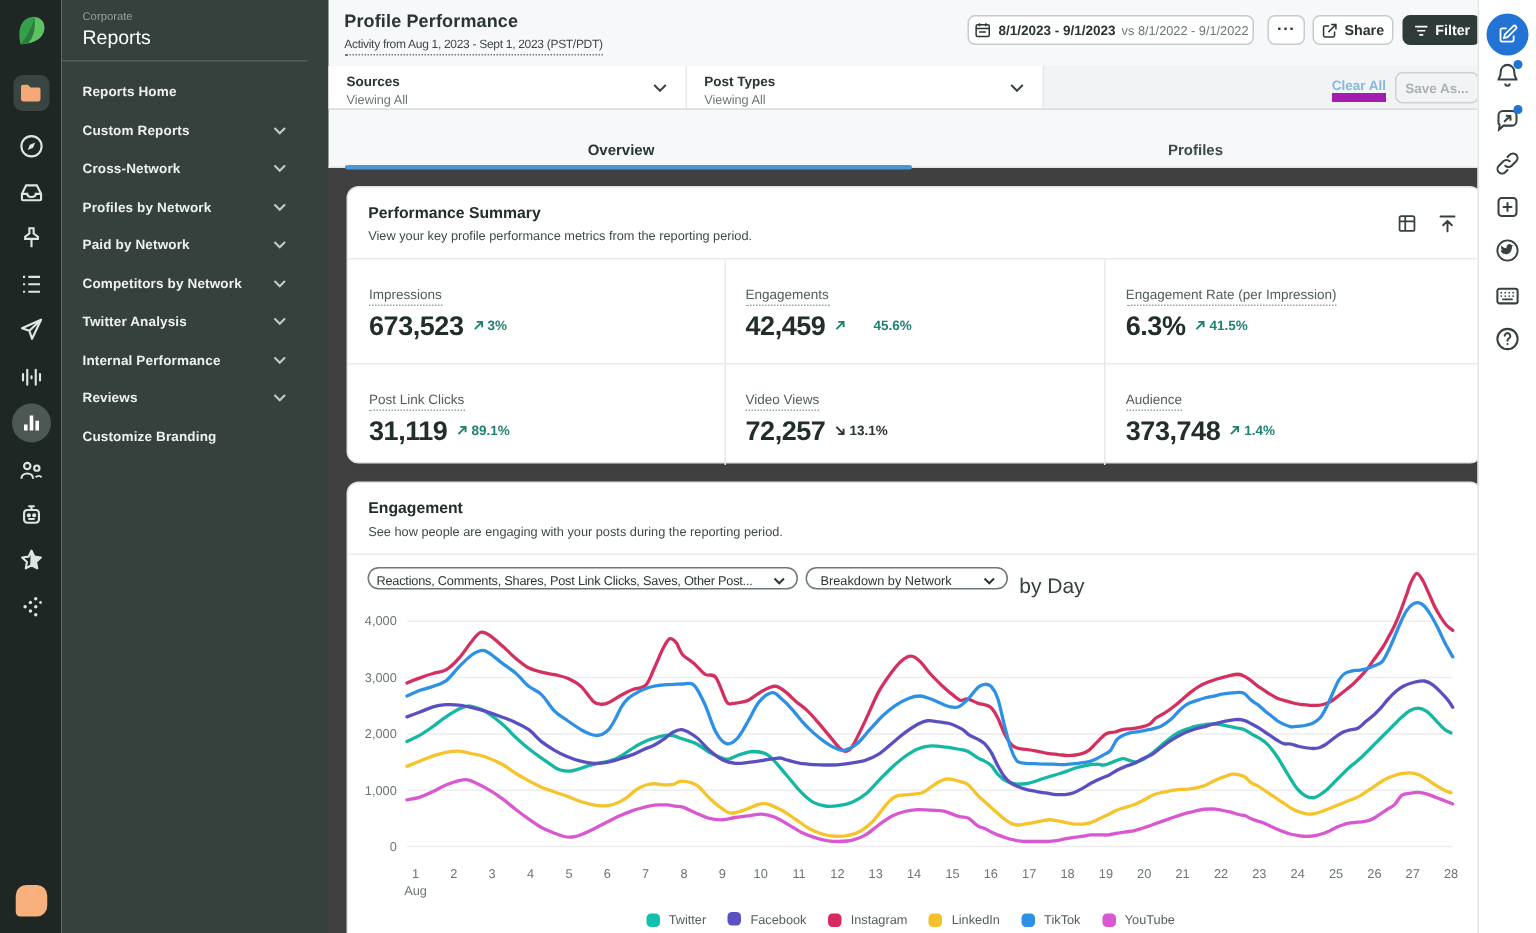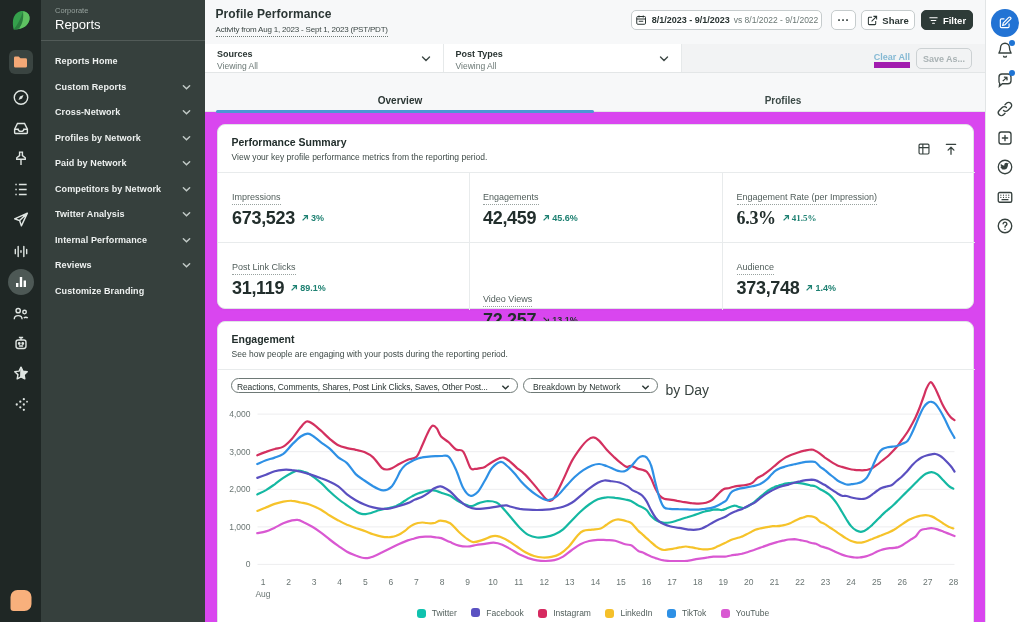--- a/index.html
+++ b/index.html
@@ -1,19 +1,19 @@
 <!DOCTYPE html>
 <html><head>
 <meta charset="utf-8">
 <style>
 * { margin:0; padding:0; box-sizing:border-box; }
 html,body { width:1024px; height:622px; overflow:hidden; font-family:"Liberation Sans",sans-serif; background:#eef0f1; }
 #iconbar { position:absolute; left:0; top:0; width:41px; height:622px; background:#1f2725; }
 #menu { position:absolute; left:41px; top:0; width:192px; height:622px; background:#36403d; }
-#main { position:absolute; left:205px; top:0; width:780px; height:622px; background:#d946ef; }
+#main { position:absolute; left:219px; top:0; width:780px; height:622px; background:#404040; }
 #rail { position:absolute; left:985px; top:0; width:39px; height:622px; background:#fff; border-left:1px solid #e2e5e6; }
 .icn { position:absolute; left:50%; transform:translateX(-50%); }
 
 .mitem { position:absolute; left:14px; width:136px; color:#eef1f0; font-size:9px; font-weight:bold; letter-spacing:.1px; }
 .mchev { position:absolute; right:0; top:1px; }
 
 #hdr { position:absolute; left:0; top:0; width:780px; height:44px; background:#f7f8f9; }
 #hdr h1 { position:absolute; left:10.5px; top:7px; font-size:12px; color:#2a3533; letter-spacing:.1px; }
 #hdr .sub { position:absolute; left:10.5px; top:24.5px; font-size:8px; letter-spacing:-.2px; color:#3d4846; border-bottom:1px dotted #707b78; padding-bottom:2px; }
 .btn { position:absolute; top:10px; height:20px; background:#fff; border:1px solid #c6cccd; border-radius:5px; display:flex; align-items:center; justify-content:center; color:#2a3533; white-space:nowrap; }
@@ -210,42 +210,42 @@
           </svg>
           <span class="mchg pos" style="margin-left:2px;">3%</span>
         </div>
   </div>
   <div style="position:absolute; left:265.5px; top:61px;"><span class="mlabel">Engagements</span>
     <div style="margin-top:3px; display:flex; align-items:center;">
           <span class="mval">42,459</span>
     <svg width="8" height="8" viewBox="0 0 10 10" style="margin-left:6px">
             <path d="M2 8 L8 2 M3.5 2 H8 V6.5" fill="none" stroke="#1e8172" stroke-width="1.6"></path>
           </svg>
-          <span class="mchg pos" style="margin-left:2px;">45.6%</span>
+          <span class="mchg pos" style="margin-left:18px;">45.6%</span>
         </div>
   </div>
   <div style="position:absolute; left:519px; top:61px;"><span class="mlabel">Engagement Rate (per Impression)</span>
-    <div style="margin-top:3px; display:flex; align-items:center;font-family:Liberation Serif, serif;">
+    <div style="margin-top:3px; display:flex; align-items:center;">
           <span class="mval">6.3%</span>
     <svg width="8" height="8" viewBox="0 0 10 10" style="margin-left:6px">
             <path d="M2 8 L8 2 M3.5 2 H8 V6.5" fill="none" stroke="#1e8172" stroke-width="1.6"></path>
           </svg>
           <span class="mchg pos" style="margin-left:2px;">41.5%</span>
         </div>
   </div>
   <div style="position:absolute; left:14.5px; top:131px;"><span class="mlabel">Post Link Clicks</span>
     <div style="margin-top:3px; display:flex; align-items:center;text-align:center;">
           <span class="mval">31,119</span>
     <svg width="8" height="8" viewBox="0 0 10 10" style="margin-left:6px">
             <path d="M2 8 L8 2 M3.5 2 H8 V6.5" fill="none" stroke="#1e8172" stroke-width="1.6"></path>
           </svg>
           <span class="mchg pos" style="margin-left:2px;">89.1%</span>
         </div>
   </div>
-  <div style="position:absolute; left:265.5px; top:131px;margin-top:32px;"><span class="mlabel">Video Views</span>
+  <div style="position:absolute; left:265.5px; top:131px;"><span class="mlabel">Video Views</span>
     <div style="margin-top:3px; display:flex; align-items:center;">
           <span class="mval">72,257</span>
     <svg width="8" height="8" viewBox="0 0 10 10" style="margin-left:6px">
             <path d="M2 2 L8 8 M8 3.5 V8 H3.5" fill="none" stroke="#2a3634" stroke-width="1.6"></path>
           </svg>
           <span class="mchg neg" style="margin-left:2px;">13.1%</span>
         </div>
   </div>
   <div style="position:absolute; left:519px; top:131px;"><span class="mlabel">Audience</span>
     <div style="margin-top:3px; display:flex; align-items:center;">

